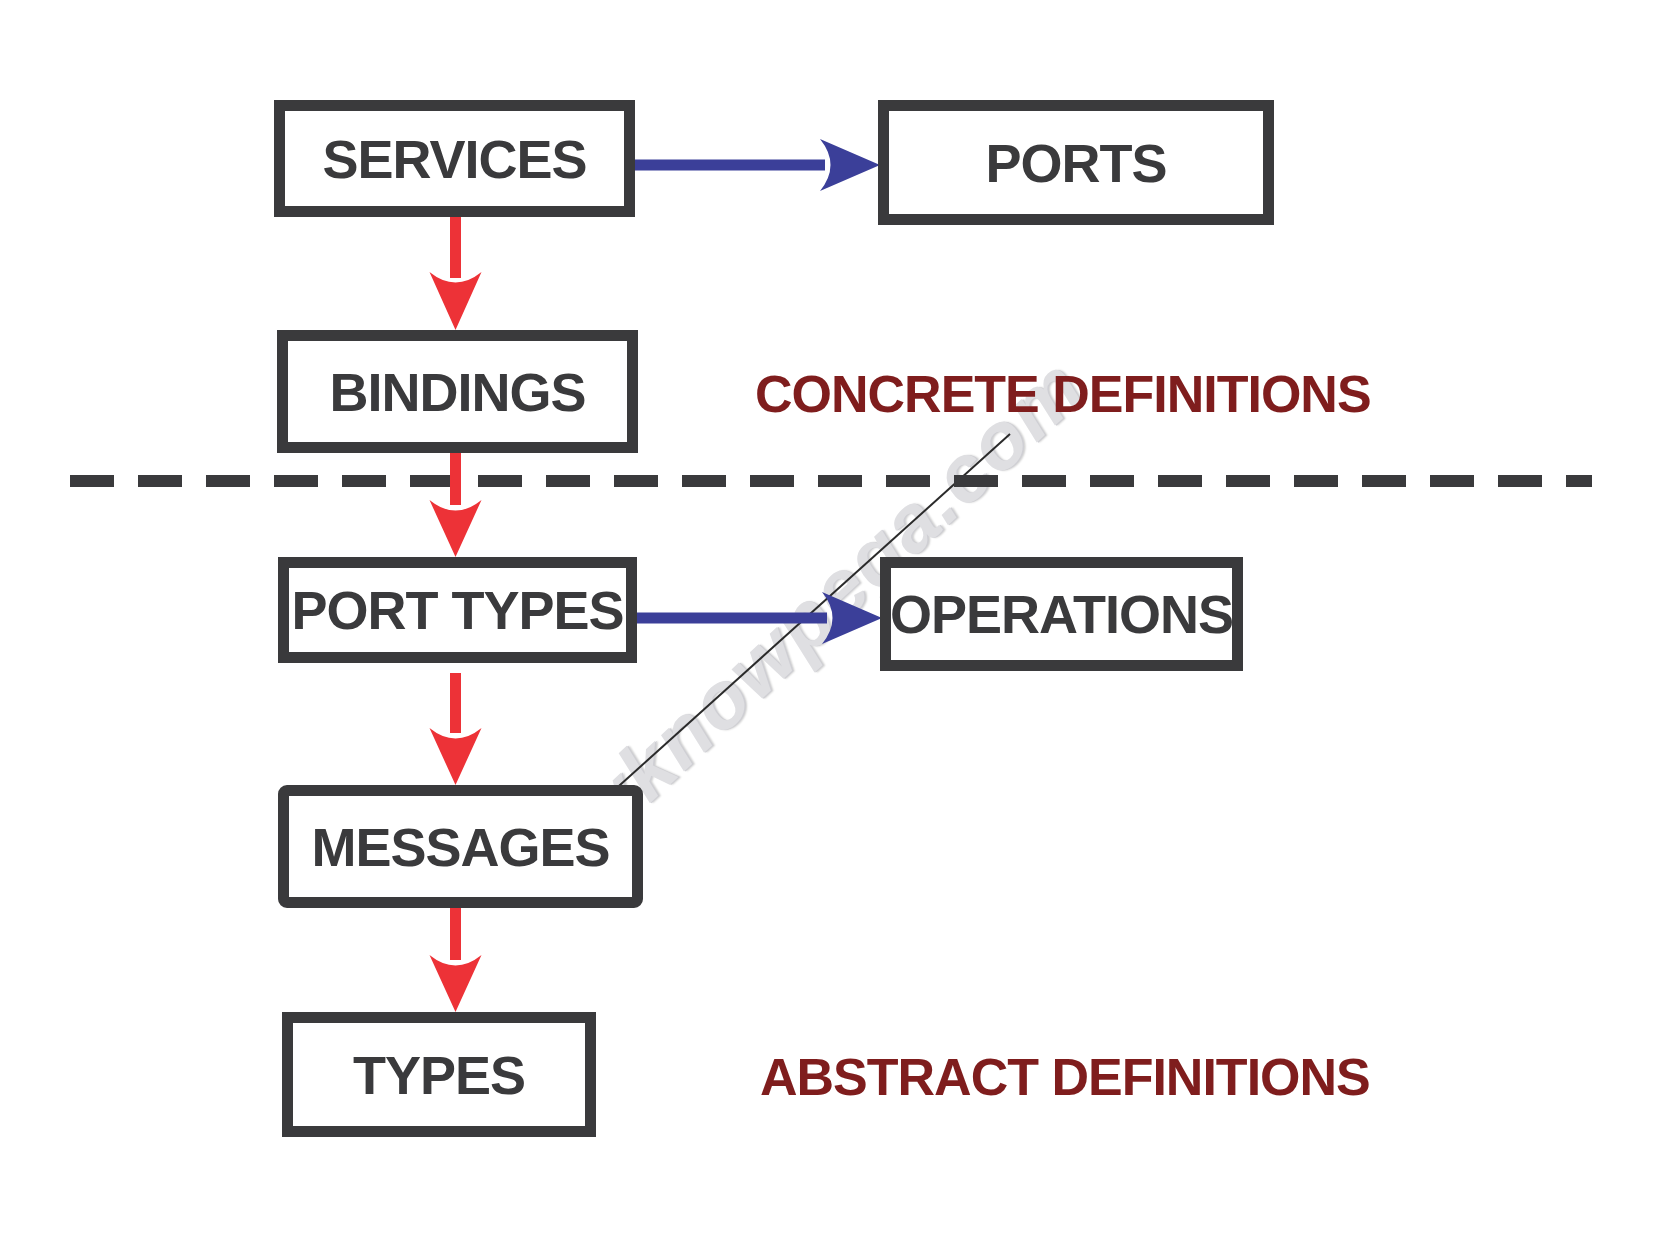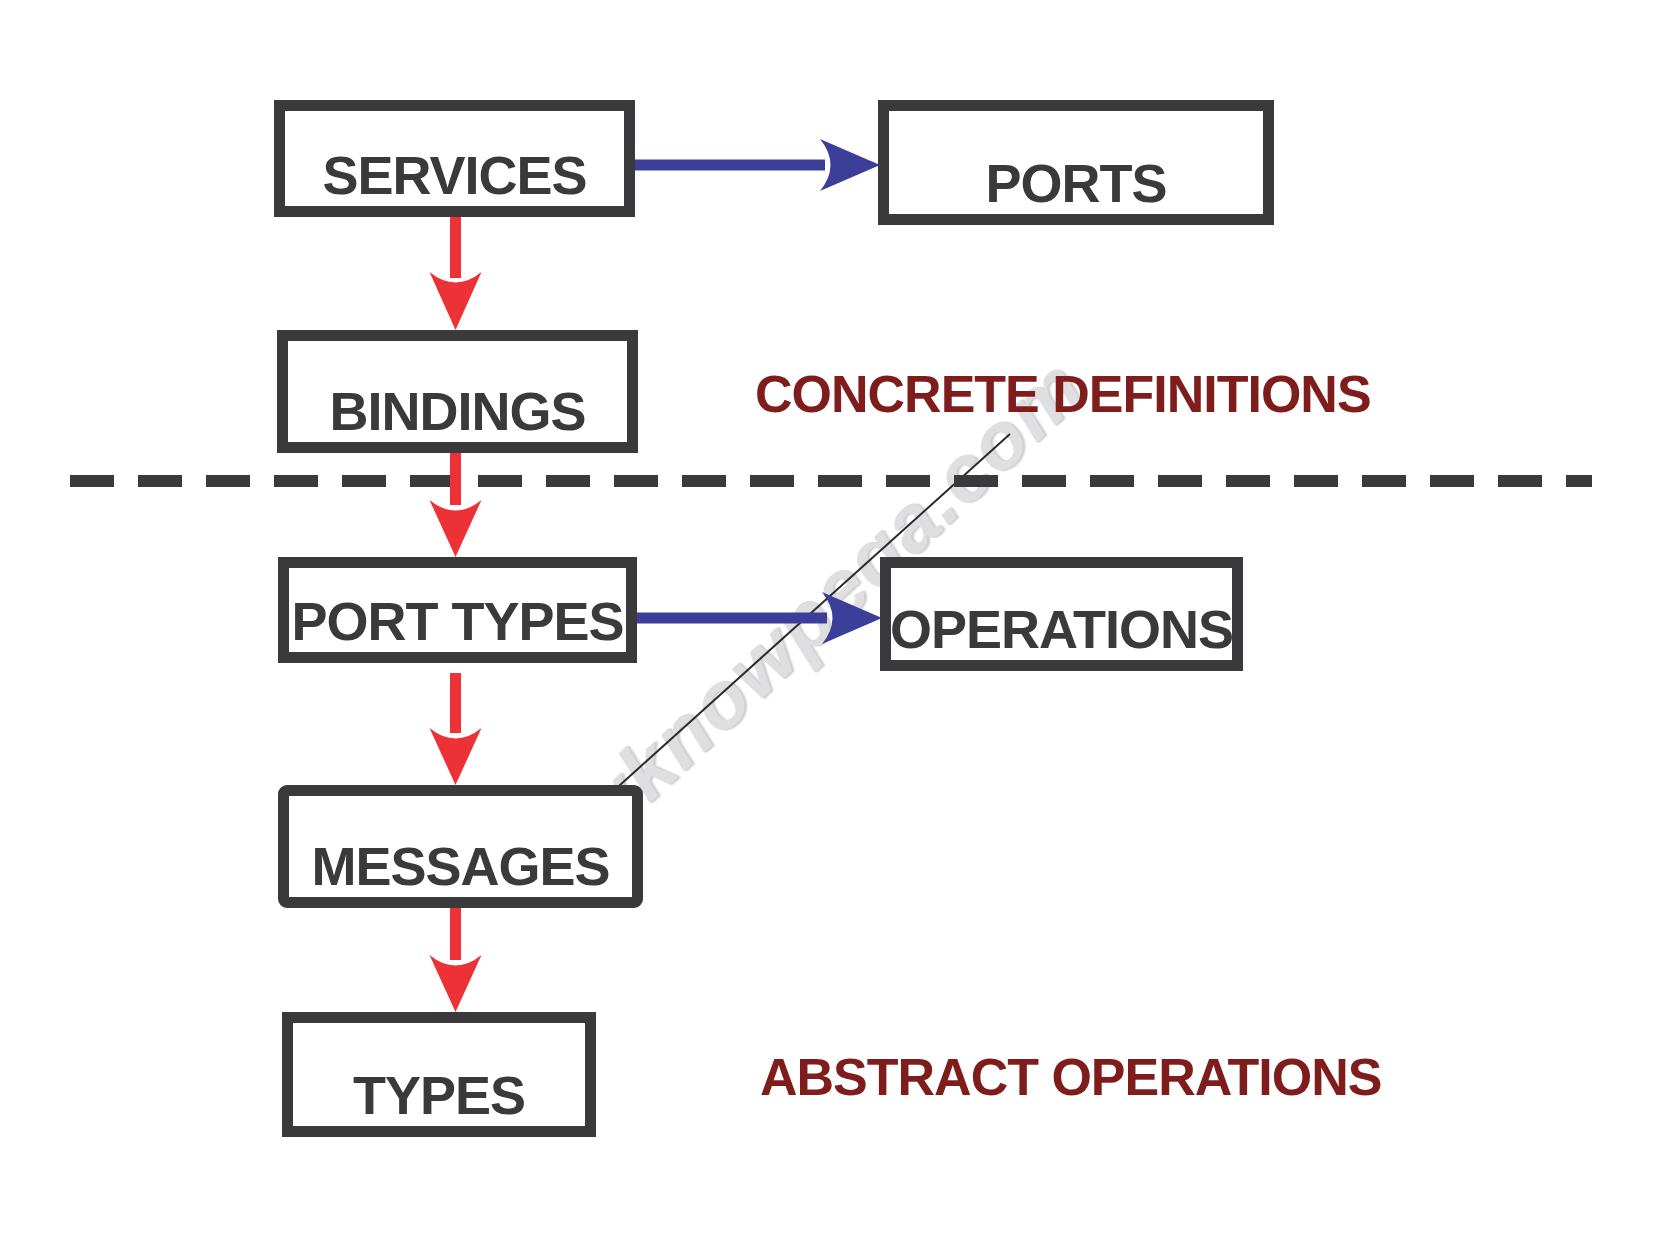--- a/index.html
+++ b/index.html
@@ -38,21 +38,21 @@
     width: 1656px; height: 1240px;
     z-index: 2;
   }
   
   .node {
     position: absolute;
     box-sizing: border-box;
     border: 11px solid #3a3a3c;
     background: #ffffff;
     display: flex;
-    align-items: flex-end;
+    align-items: center;
     justify-content: center;
     z-index: 3;
   }
   .node .node-label {
     font-size: 54px;
     font-weight: bold;
     color: #3a3a3c;
     letter-spacing: -1px;
     white-space: nowrap;
   }
@@ -143,15 +143,15 @@
   <div class="node" id="box-messages">
     <span class="node-label">MESSAGES</span>
   </div>
 
   <div class="node" id="box-types">
     <span class="node-label">TYPES</span>
   </div>
 
   <div class="section-label" id="label-concrete">CONCRETE DEFINITIONS</div>
 
-  <div class="section-label" id="label-abstract">ABSTRACT OPERATIONS</div>
+  <div class="section-label" id="label-abstract">ABSTRACT DEFINITIONS</div>
 
 </div>
 
 </body></html>

